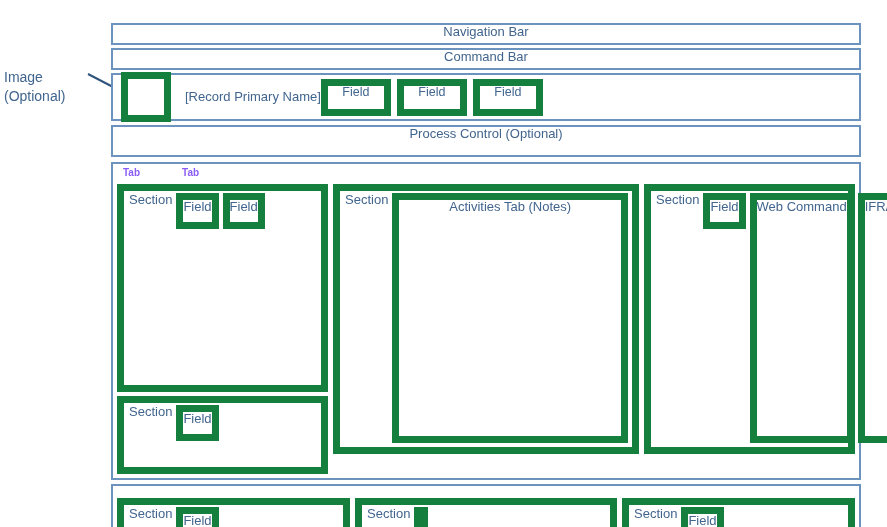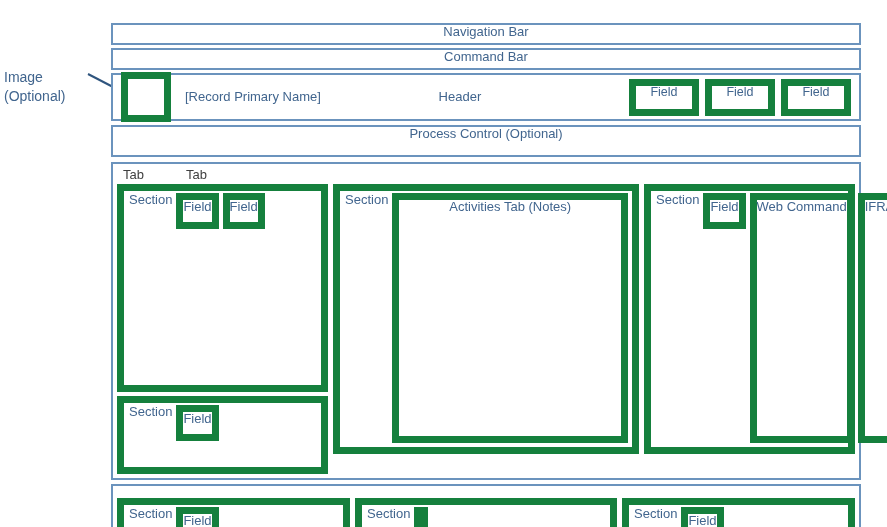--- a/index.html
+++ b/index.html
@@ -122,23 +122,23 @@
     padding: 3px 4px 4px 4px;
     margin-bottom: 4px;
   }
   #tab-strip {
     height: 17px;
     display: flex;
     gap: 0;
     padding-left: 6px;
   }
   .tab-label {
-    font-size: 13px;
-    color: #404040;
-    font-weight: 400;
+    font-size: 10px;
+    color: #8b5cf6;
+    font-weight: 700;
   }
   .tab-label:first-child { margin-right: 42px; }
 
   #columns {
     display: flex;
     gap: 5px;
     align-items: stretch;
   }
   .col { display: flex; flex-direction: column; gap: 4px; }
   #col-left   { width: 211px; }
@@ -202,21 +202,20 @@
     <span class="lbl">Navigation Bar</span>
   </div>
 
   <div class="bx row-bar ctr">
     <span class="lbl">Command Bar</span>
   </div>
 
   <div class="bx" id="header-strip">
     <div class="bx-thin" id="image-placeholder"></div>
     <div class="lbl" id="record-primary-name">[Record Primary Name]</div>
-    <div class="lbl" id="header-title">Header</div>
     <div id="header-fields">
       <div class="bx-thin ctr hdr-field">
         <span class="lbl lbl-sm">Field</span>
       </div>
       <div class="bx-thin ctr hdr-field">
         <span class="lbl lbl-sm">Field</span>
       </div>
       <div class="bx-thin ctr hdr-field">
         <span class="lbl lbl-sm">Field</span>
       </div>

